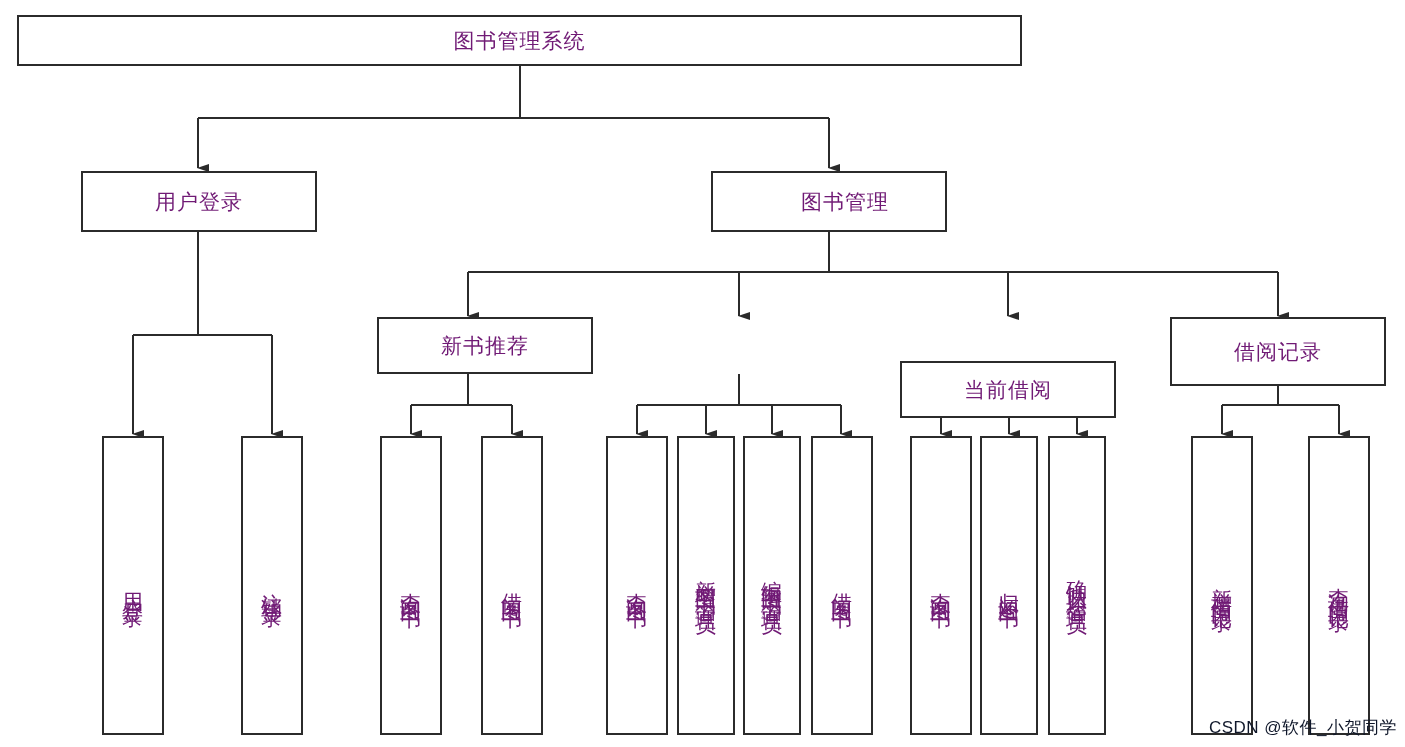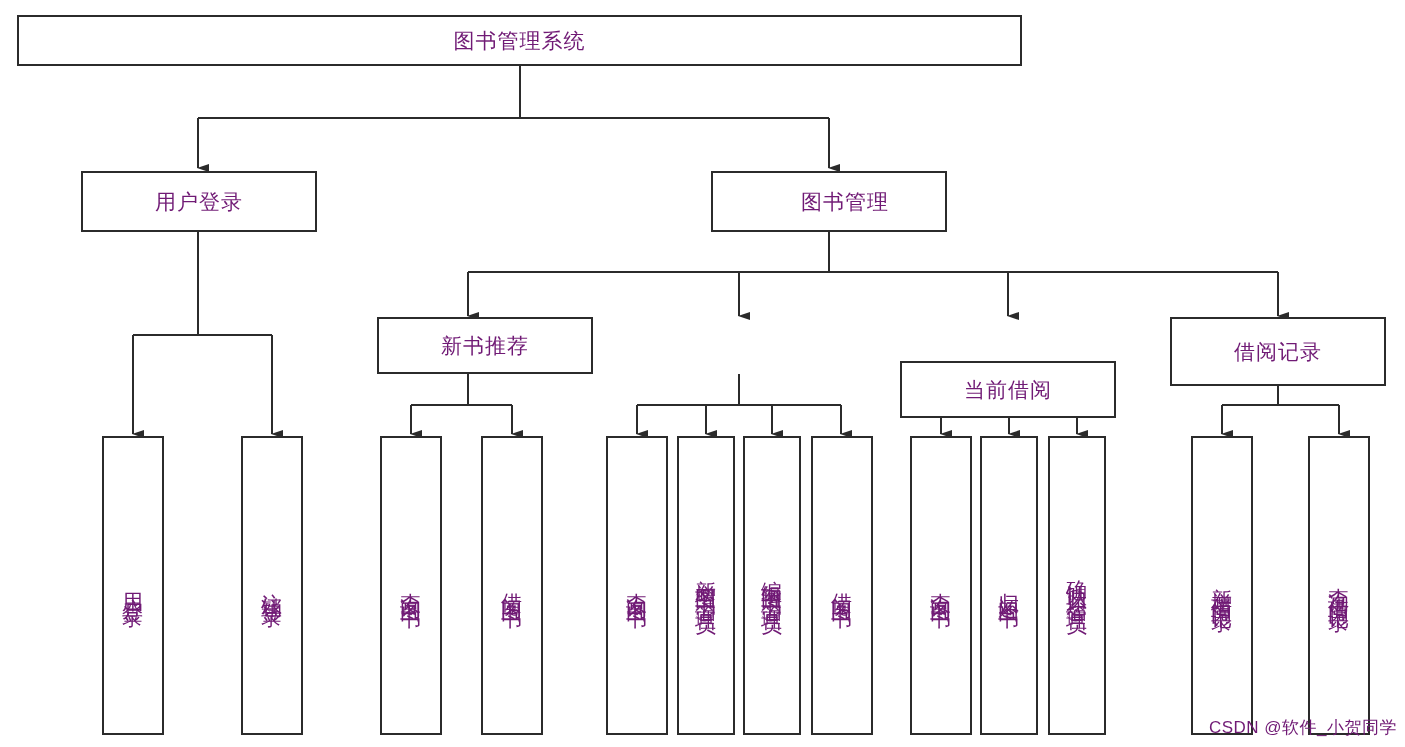--- a/index.html
+++ b/index.html
@@ -48,21 +48,21 @@
     letter-spacing: 5px;
     line-height: 1;
     text-align: center;
     white-space: nowrap;
   }
   .watermark {
     position: absolute;
     right: 8px;
     bottom: 8px;
     font-size: 17px;
-    color: #701a75;
+    color: #0f172a;
     letter-spacing: 0.5px;
     white-space: nowrap;
   }
 </style>
 </head>
 <body>
 
 <div id="canvas">
 
   <svg id="wires" viewBox="0 0 1405 747" xmlns="http://www.w3.org/2000/svg">

